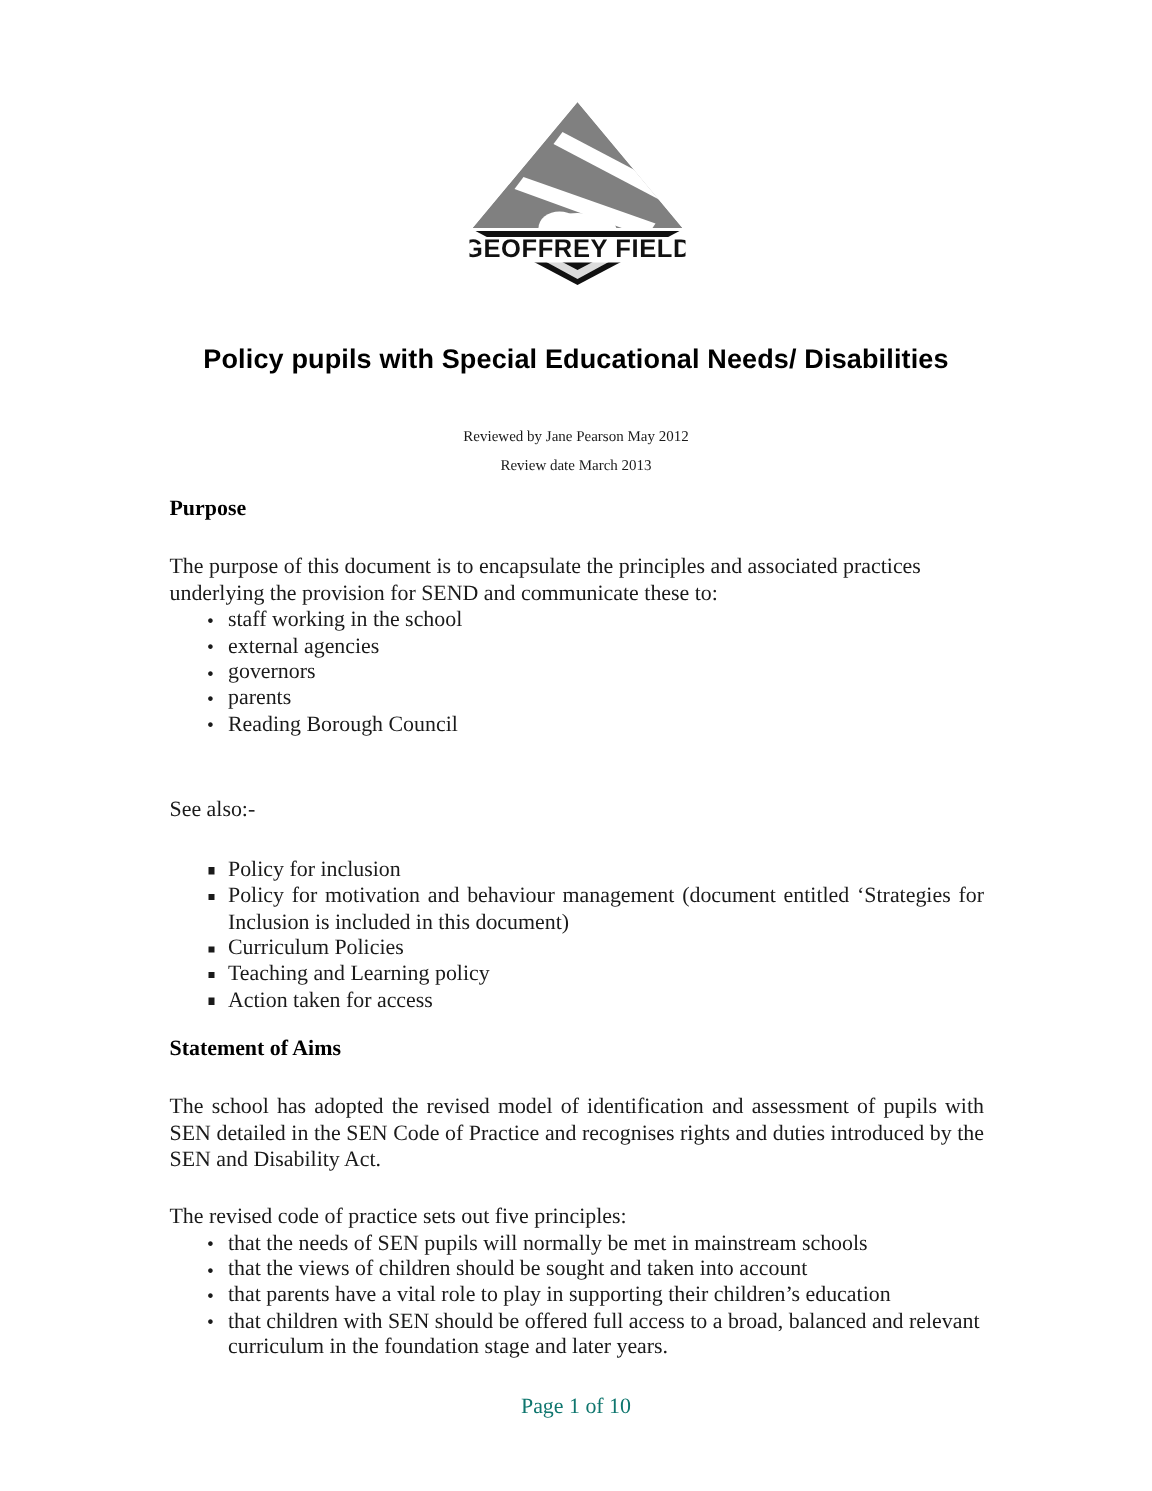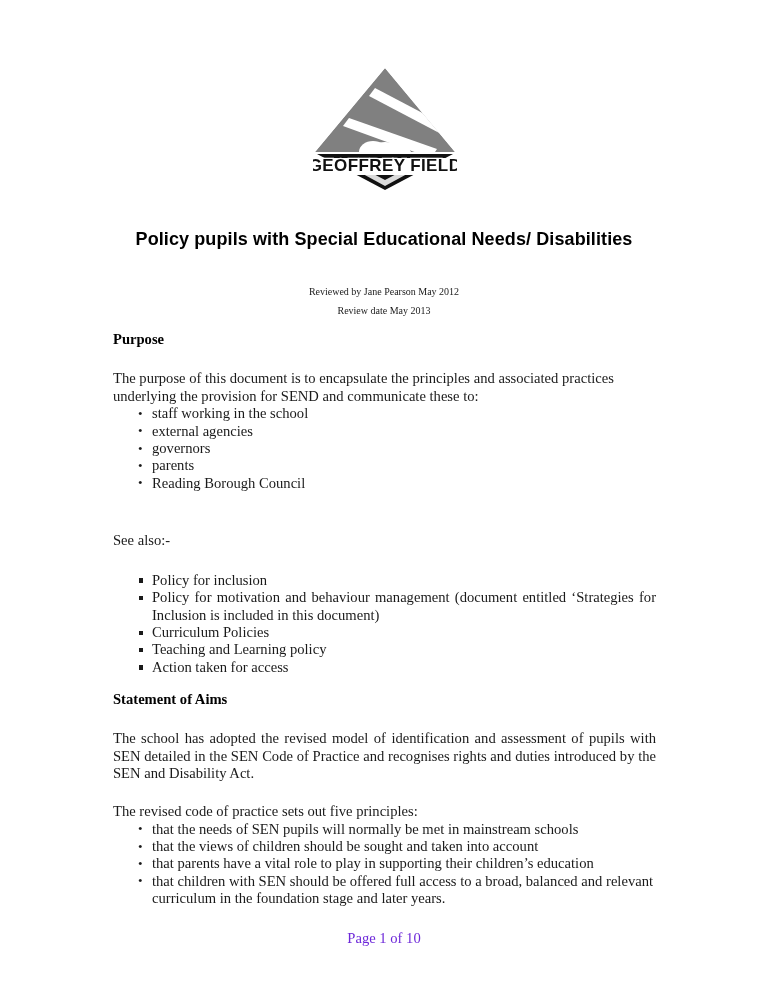--- a/index.html
+++ b/index.html
@@ -130,21 +130,21 @@
   }
 
   
   .footer {
     position: absolute;
     left: 0;
     right: 0;
     top: 930px;
     text-align: center;
     font-size: 14.6px;
-    color: #6d28d9;
+    color: #0f766e;
   }
 </style>
 </head>
 <body>
 
 <div class="page">
 
   <div class="logo-wrap">
     <svg class="logo-svg" viewBox="0 0 144 126" xmlns="http://www.w3.org/2000/svg">
       <defs>
@@ -189,21 +189,21 @@
       <rect x="10" y="92" width="124" height="17" fill="#ffffff"></rect>
 
       <text x="72" y="105" text-anchor="middle" font-family="'Liberation Sans','DejaVu Sans',sans-serif" font-size="17" font-weight="bold" letter-spacing="0.4" stroke="#ffffff" stroke-width="2.6" paint-order="stroke" fill="#111111">GEOFFREY FIELD</text>
     </svg>
   </div>
 
   <div class="doc-title">Policy pupils with Special Educational Needs/ Disabilities</div>
 
   <div class="review-block">
     <div>Reviewed by Jane Pearson May 2012</div>
-    <div>Review date May 2013</div>
+    <div>Review date March 2013</div>
   </div>
 
   <div class="content">
 
     <h2 class="section">Purpose</h2>
     <div class="sp-22"></div>
     <p class="para">The purpose of this document is to encapsulate the principles and associated practices underlying the provision for SEND and communicate these to:</p>
     <ul class="blist dot">
       <li>staff working in the school</li>
       <li>external agencies</li>

